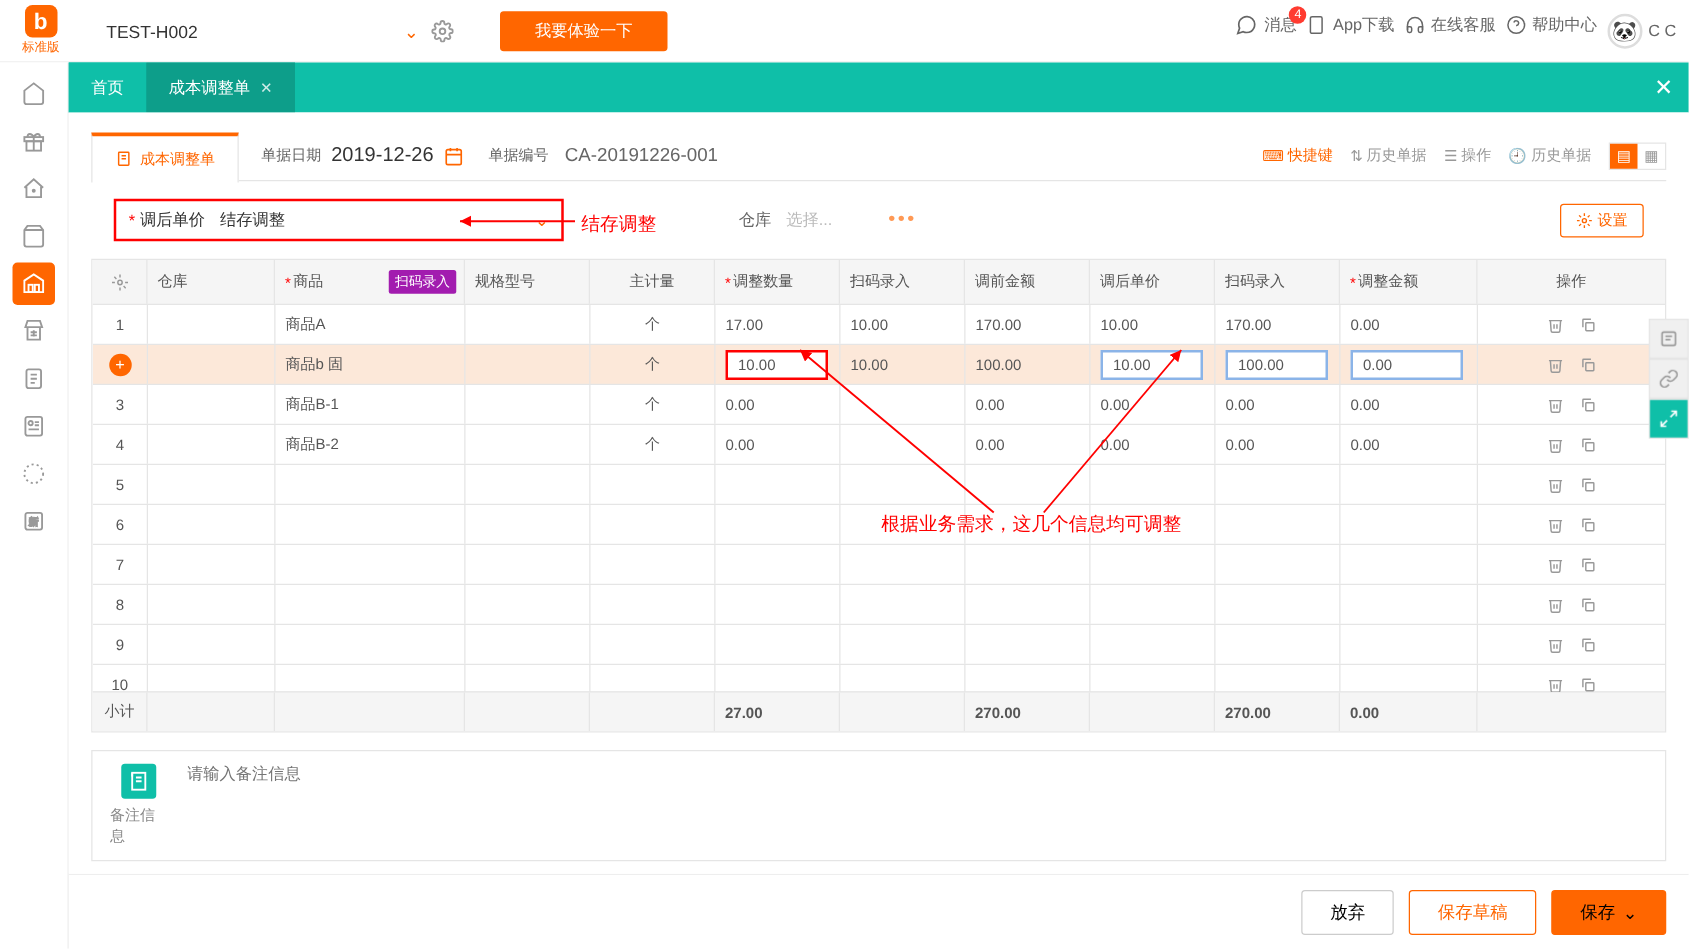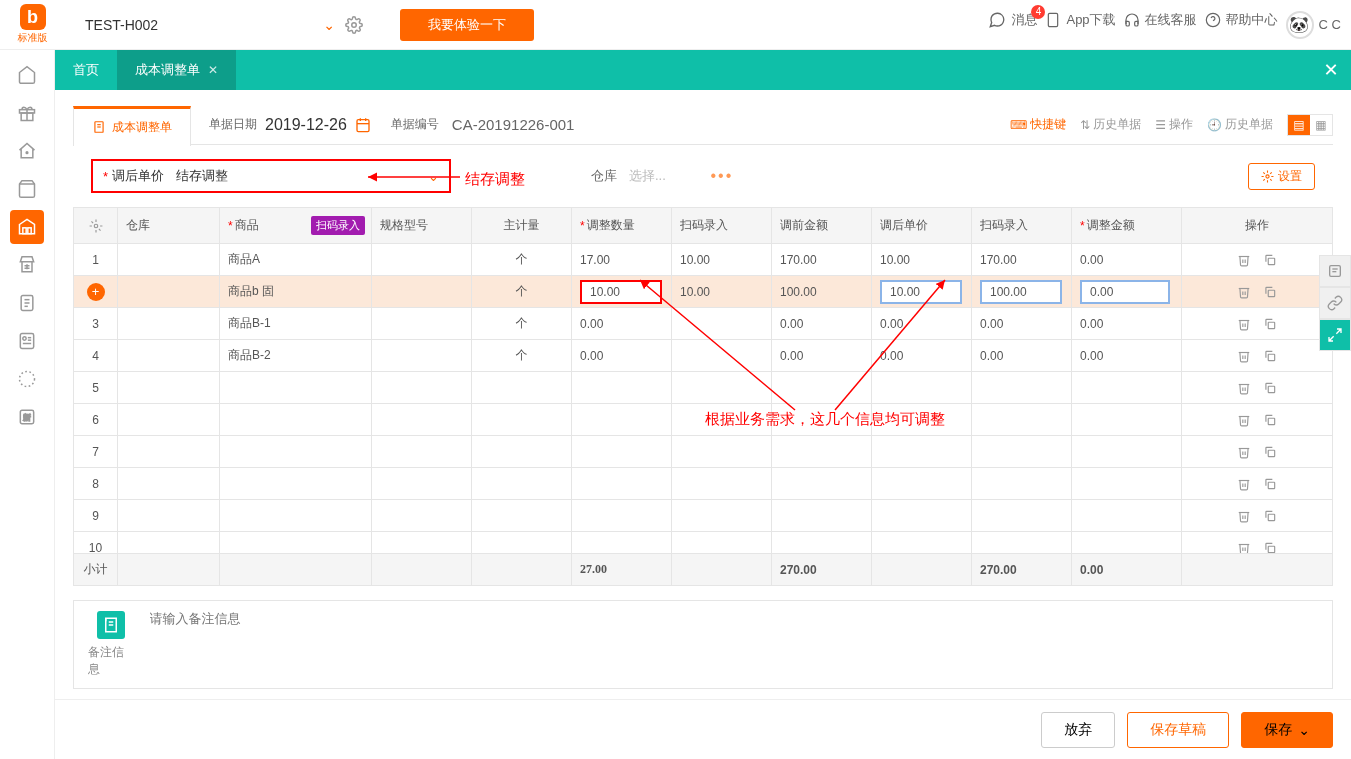--- a/index.html
+++ b/index.html
@@ -693,21 +693,21 @@
      </div>
                 </div>
               </div>
             </div>
           <div class="tfoot">
             <div class="td col-idx">小计</div>
             <div class="td col-wh"></div>
             <div class="td col-prod"></div>
             <div class="td col-spec"></div>
             <div class="td col-unit"></div>
-            <div class="td col-qty" style="font-weight:bold;font-family:Liberation Serif, serif;">27.00</div>
+            <div class="td col-qty" style="font-weight:bold;">27.00</div>
             <div class="td col-pprice"></div>
             <div class="td col-pamount" style="font-weight:bold;">270.00</div>
             <div class="td col-aprice"></div>
             <div class="td col-aamount" style="font-weight:bold;">270.00</div>
             <div class="td col-adjamount" style="font-weight:bold;">0.00</div>
             <div class="td col-op"></div>
           </div>
         </div>
 
         <div class="remarks">

